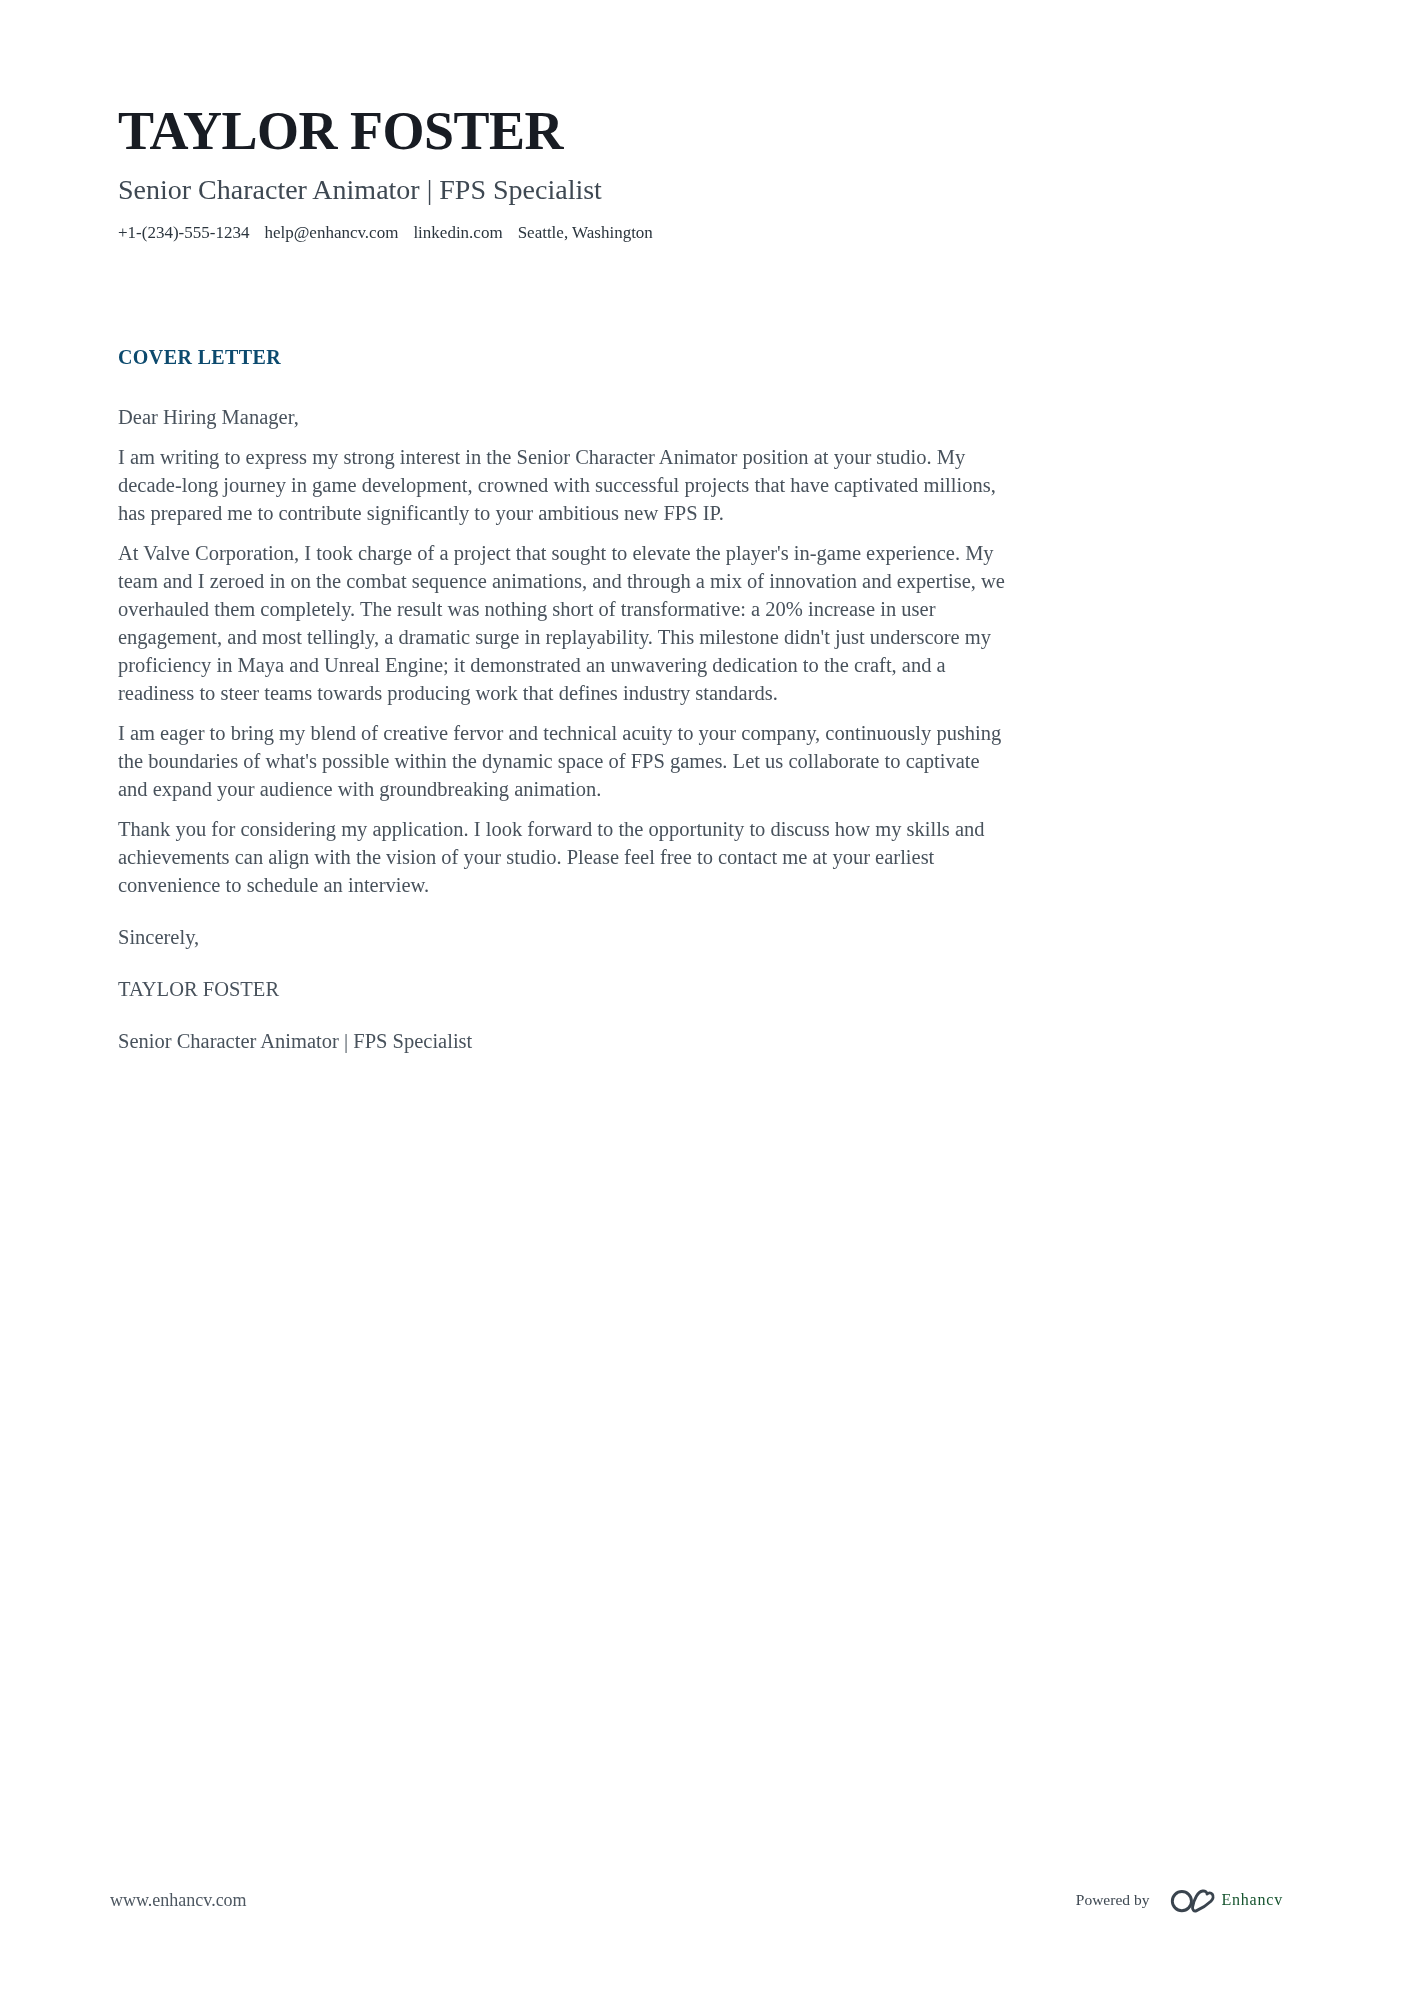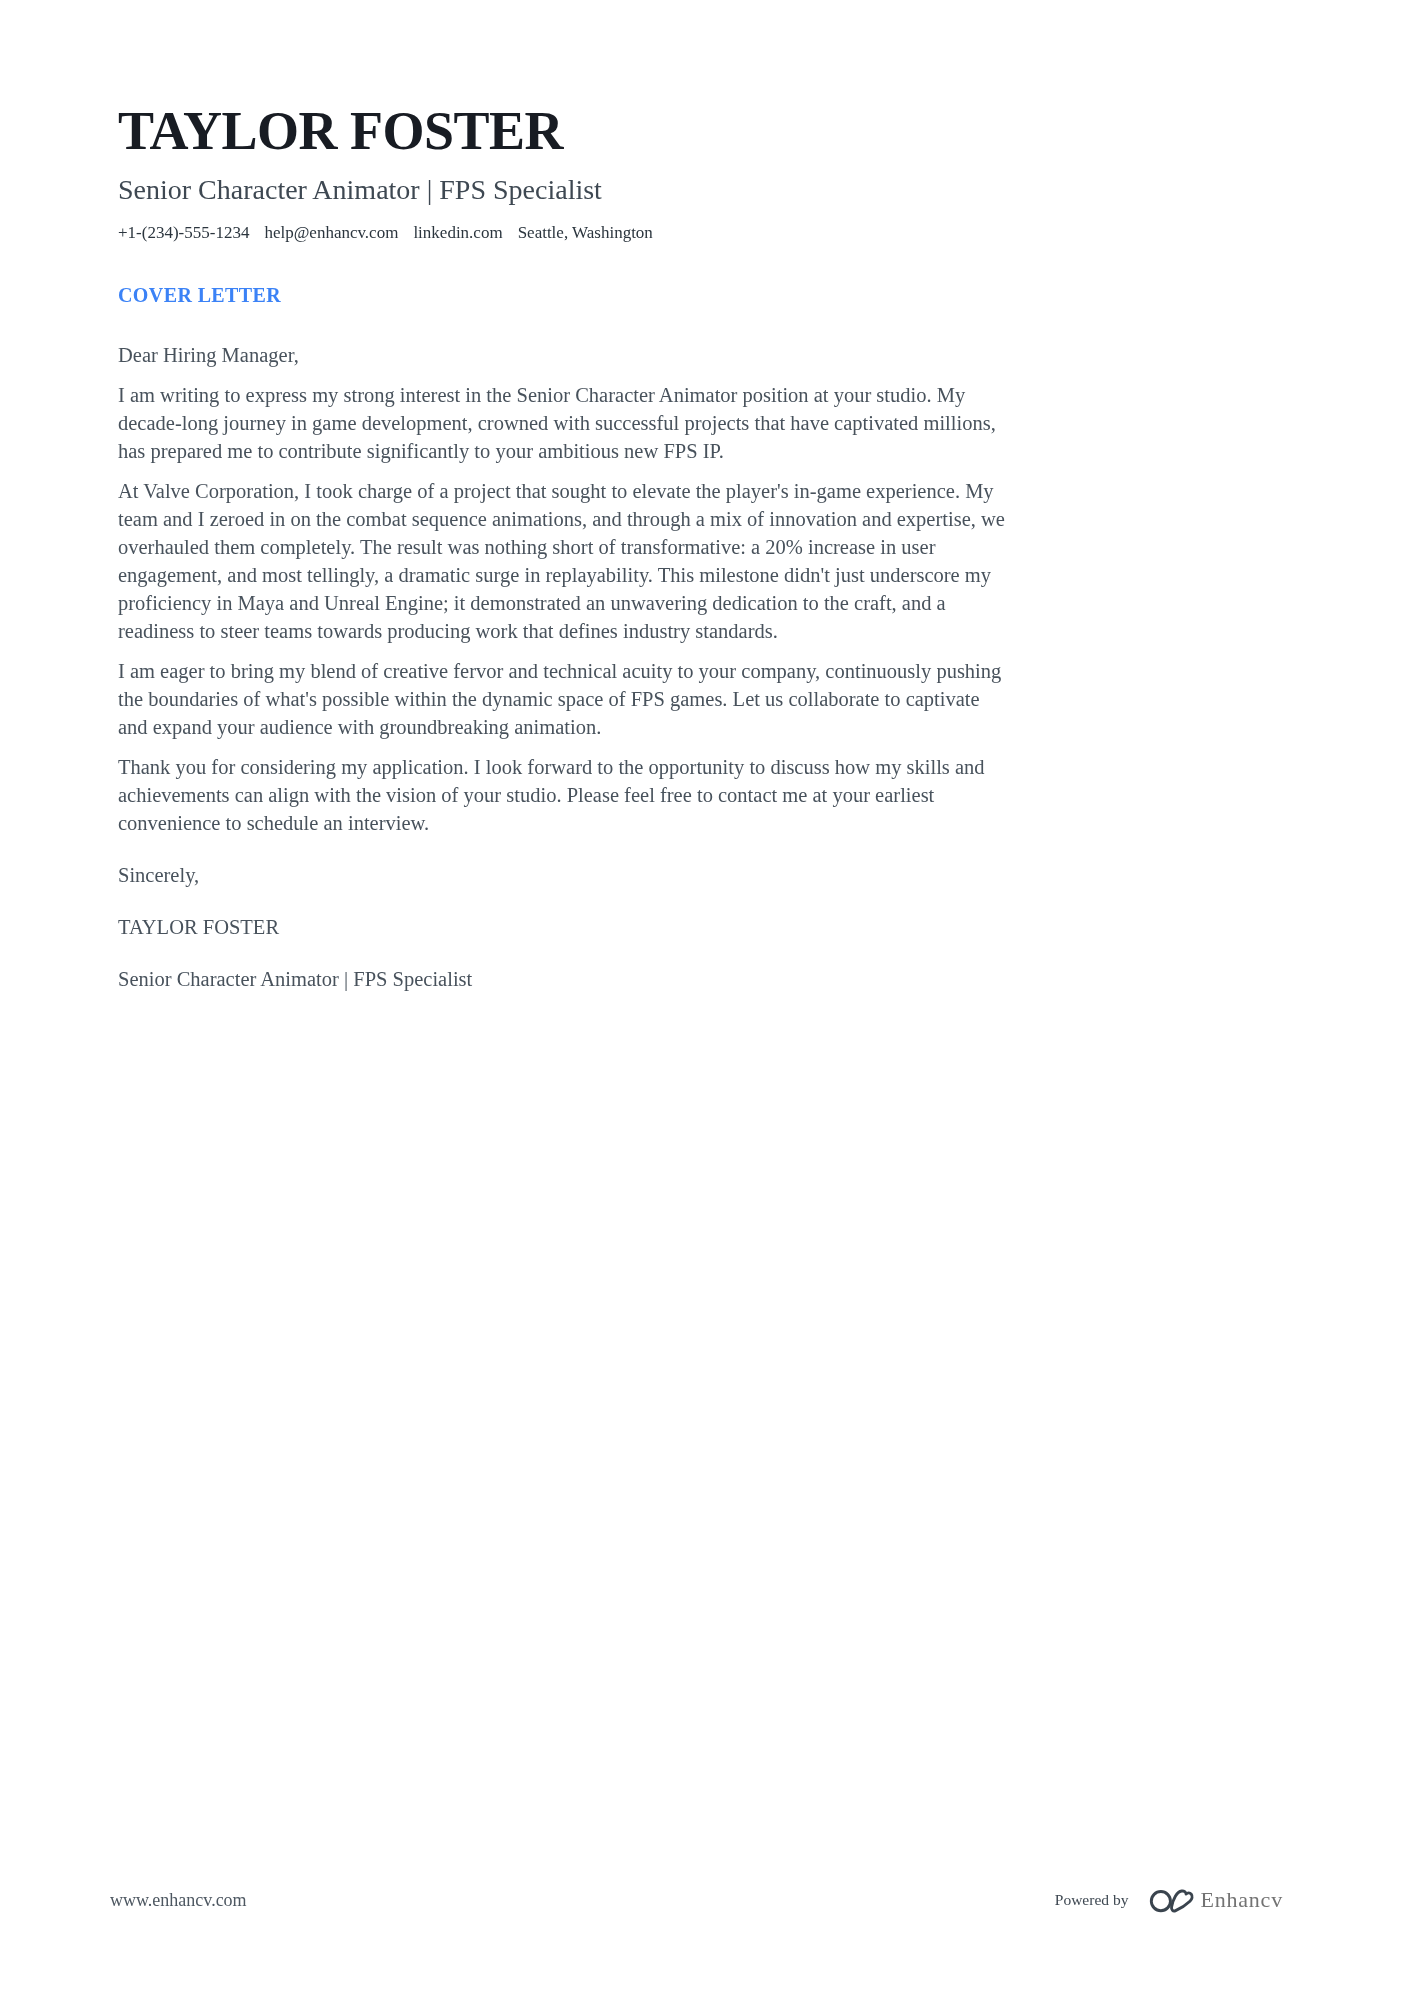--- a/index.html
+++ b/index.html
@@ -34,25 +34,25 @@
   .contact-row {
     margin-top: 14px;
     display: flex;
     flex-wrap: wrap;
     gap: 15px;
     font-size: 17px;
     color: #2b353e;
     line-height: 1.35;
   }
   .section-label {
-    margin-top: 38px;
+    margin-top: 100px;
     font-size: 20px;
     font-weight: bold;
     letter-spacing: 0.4px;
-    color: #3b82f6;
+    color: #0c4a6e;
     line-height: 1.2;
   }
   .salutation {
     margin-top: 34px;
   }
   .body-text {
     font-size: 20.5px;
     color: #48525c;
     line-height: 28px;
     white-space: pre-line;
@@ -79,22 +79,22 @@
     align-items: center;
     gap: 6px;
   }
   .powered-by {
     font-size: 15.5px;
     color: #3d4751;
     margin-right: 14px;
   }
   .brand-logo { display: inline-flex; align-items: center; }
   .brand-name {
-    font-size: 22px;
-    color: #737373;
+    font-size: 16px;
+    color: #14532d;
     letter-spacing: 0.8px;
   }
 </style>
 </head>
 <body>
 
 <div class="page">
 
   <div class="content">
 

